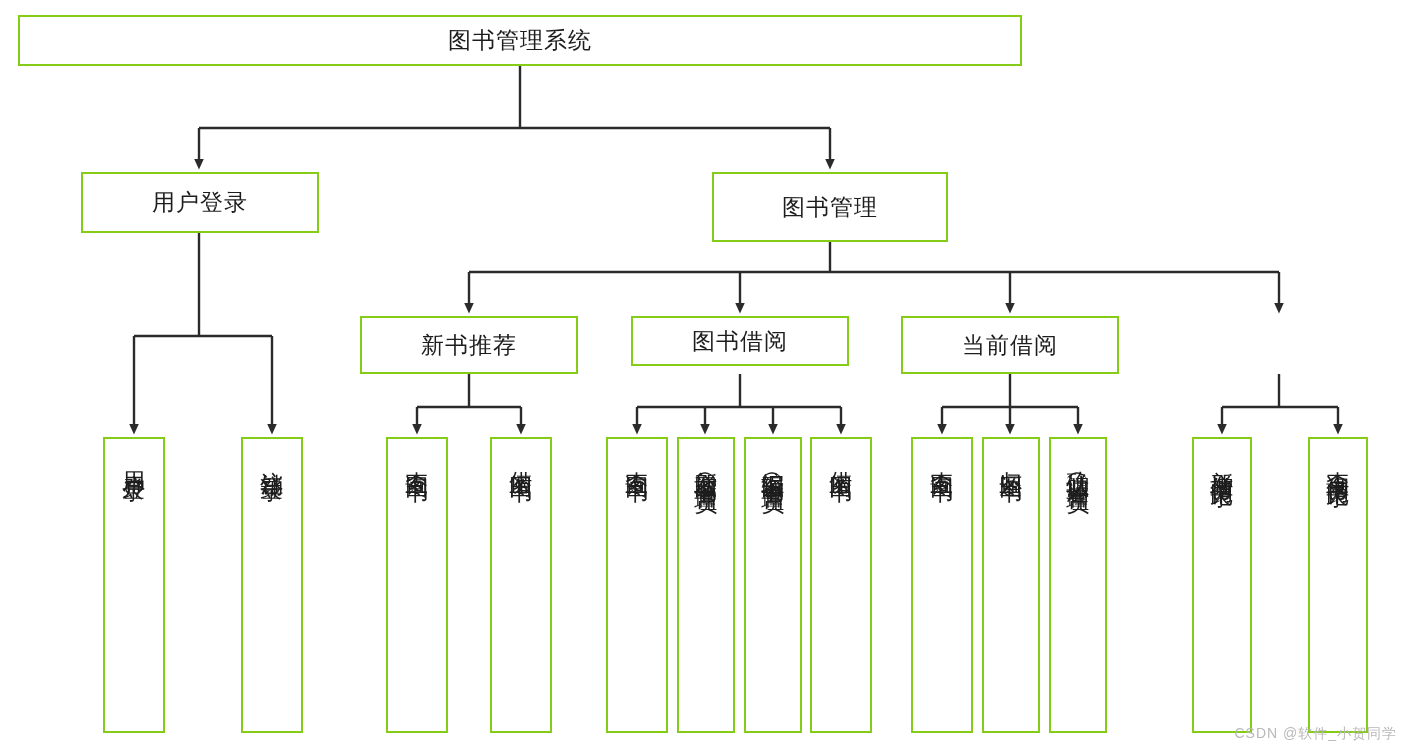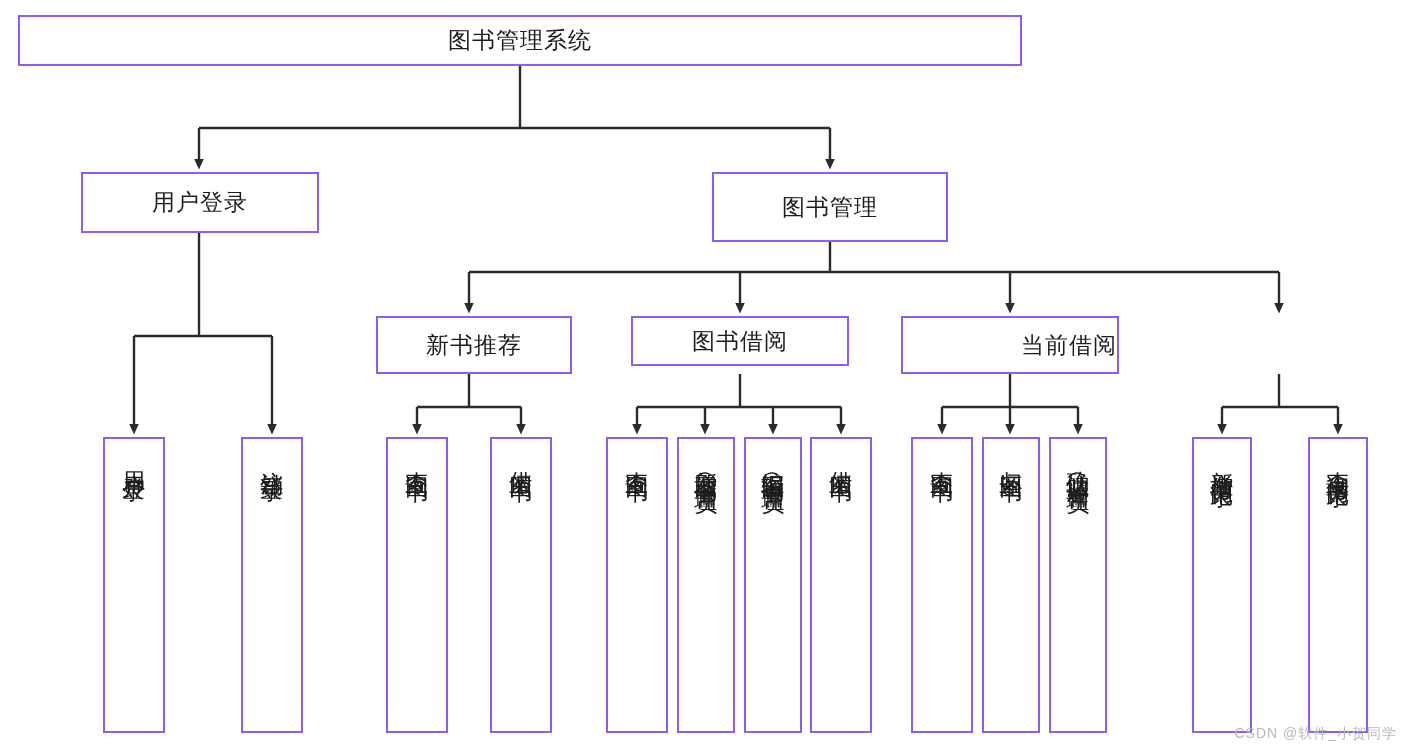--- a/index.html
+++ b/index.html
@@ -11,21 +11,21 @@
     position:relative;
     width:1405px;
     height:747px;
     background:#ffffff;
     overflow:hidden;
   }
   
   .node{
     position:absolute;
     box-sizing:border-box;
-    border:2px solid #8b5cf6;
+    border:2px solid #84cc16;
     background:#ffffff;
     display:flex;
     align-items:center;
     justify-content:center;
     color:#1d1d1d;
   }
   .node.h{
     font-size:23px;
     letter-spacing:1px;
     line-height:1;
@@ -128,29 +128,29 @@
   </div>
 
   <div class="node h" style="left:81px;top:172px;width:238px;height:61px;">
     <span>用户登录</span>
   </div>
 
   <div class="node h" style="left:712px;top:172px;width:236px;height:70px;">
     <span>图书管理</span>
   </div>
 
-  <div class="node h" style="left:376px;top:316px;width:196px;height:58px;">
+  <div class="node h" style="left:360px;top:316px;width:218px;height:58px;">
     <span>新书推荐</span>
   </div>
 
   <div class="node h" style="left:631px;top:316px;width:218px;height:50px;">
     <span>图书借阅</span>
   </div>
 
-  <div class="node h" style="left:901px;top:316px;width:218px;height:58px;justify-content:flex-end;">
+  <div class="node h" style="left:901px;top:316px;width:218px;height:58px;">
     <span>当前借阅</span>
   </div>
 
 
   <div class="node v" style="left:103px;top:437px;width:62px;height:296px;">
     <span class="vtext">用户登录</span>
   </div>
 
   <div class="node v" style="left:241px;top:437px;width:62px;height:296px;">
     <span class="vtext">注销登录</span>

